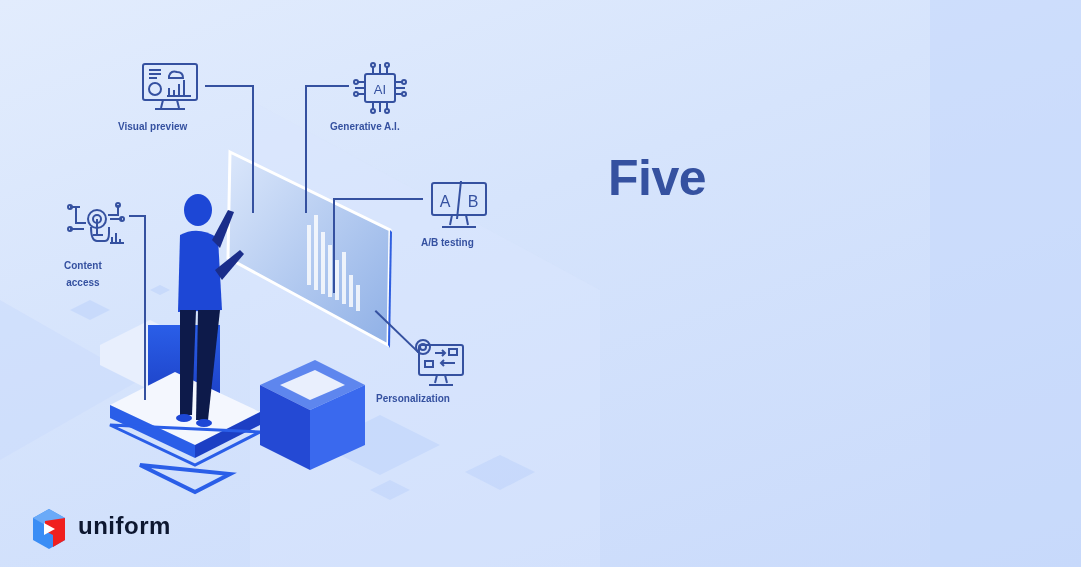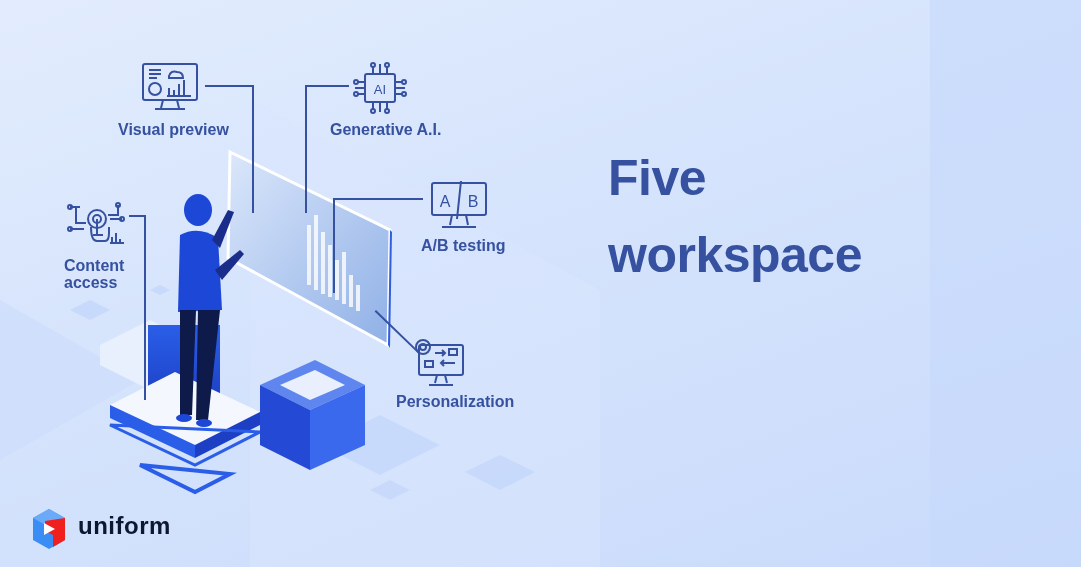--- a/index.html
+++ b/index.html
@@ -1,21 +1,21 @@
 <!DOCTYPE html>
 <html><head>
 <meta charset="utf-8">
 <style>
   html, body { margin:0; padding:0; }
   body { width:1081px; height:567px; overflow:hidden; position:relative;
          font-family:"Liberation Sans", sans-serif; }
   .bg { position:absolute; inset:0;
         background: linear-gradient(160deg, #e2ecfd 0%, #d6e4fc 40%, #c9dafb 100%); }
   .abs { position:absolute; }
-  .label { position:absolute; color:#3551a0; font-weight:bold; font-size:16px; text-align:left; white-space:nowrap; }
+  .label { position:absolute; color:#3551a0; font-weight:bold; font-size:10px; text-align:center; white-space:nowrap; }
   .line { position:absolute; background:#3551a0; }
   .headline { position:absolute; left:608px; top:140px; color:#3551a0; font-weight:bold;
               font-size:50px; line-height:77px; letter-spacing:-0.5px; }
   .headline div { white-space:nowrap; }
   .logo-text { position:absolute; left:78px; top:512px; font-size:24px; font-weight:bold; color:#0d1730; letter-spacing:0.5px; }
 </style>
 </head>
 <body>
 
 <div class="bg"></div>
@@ -147,25 +147,24 @@
 
 <svg class="abs" style="left:411px;top:335px" width="56" height="54" viewBox="0 0 56 54">
   <g fill="none" stroke="#3551a0" stroke-width="2">
     <circle cx="12" cy="12" r="7"></circle>
     <circle cx="12" cy="12" r="3"></circle>
     <rect x="8" y="10" width="44" height="30" rx="2"></rect>
     <path d="M24,18 H34 M31,15 L34,18 L31,21 M38,14 h8 v6 h-8 z M14,26 h8 v6 h-8 z M44,28 H30 M33,25 L30,28 L33,31"></path>
     <path d="M26,40 L24,48 M34,40 L36,48 M18,50 H42"></path>
   </g>
 </svg>
-<div class="label" style="left:396px;top:393px">Personalization</div>
+<div class="label" style="left:376px;top:393px">Personalization</div>
 
 <div class="headline">
   <div>Five</div>
-  <div>workspace</div>
 </div>
 
 <svg class="abs" style="left:31px;top:509px" width="36" height="40" viewBox="0 0 36 40">
   <polygon points="18,0 34,9 34,31 18,40 2,31 2,9" fill="#3a8df5"></polygon>
   <polygon points="18,0 34,9 18,18 2,9" fill="#6aaaf8"></polygon>
   <polygon points="14,12 34,9 34,31 22,38 22,26 14,22" fill="#f0201e"></polygon>
   <polygon points="13,14 24,20 13,26" fill="#ffffff"></polygon>
 </svg>
 <div class="logo-text">uniform</div>
 

